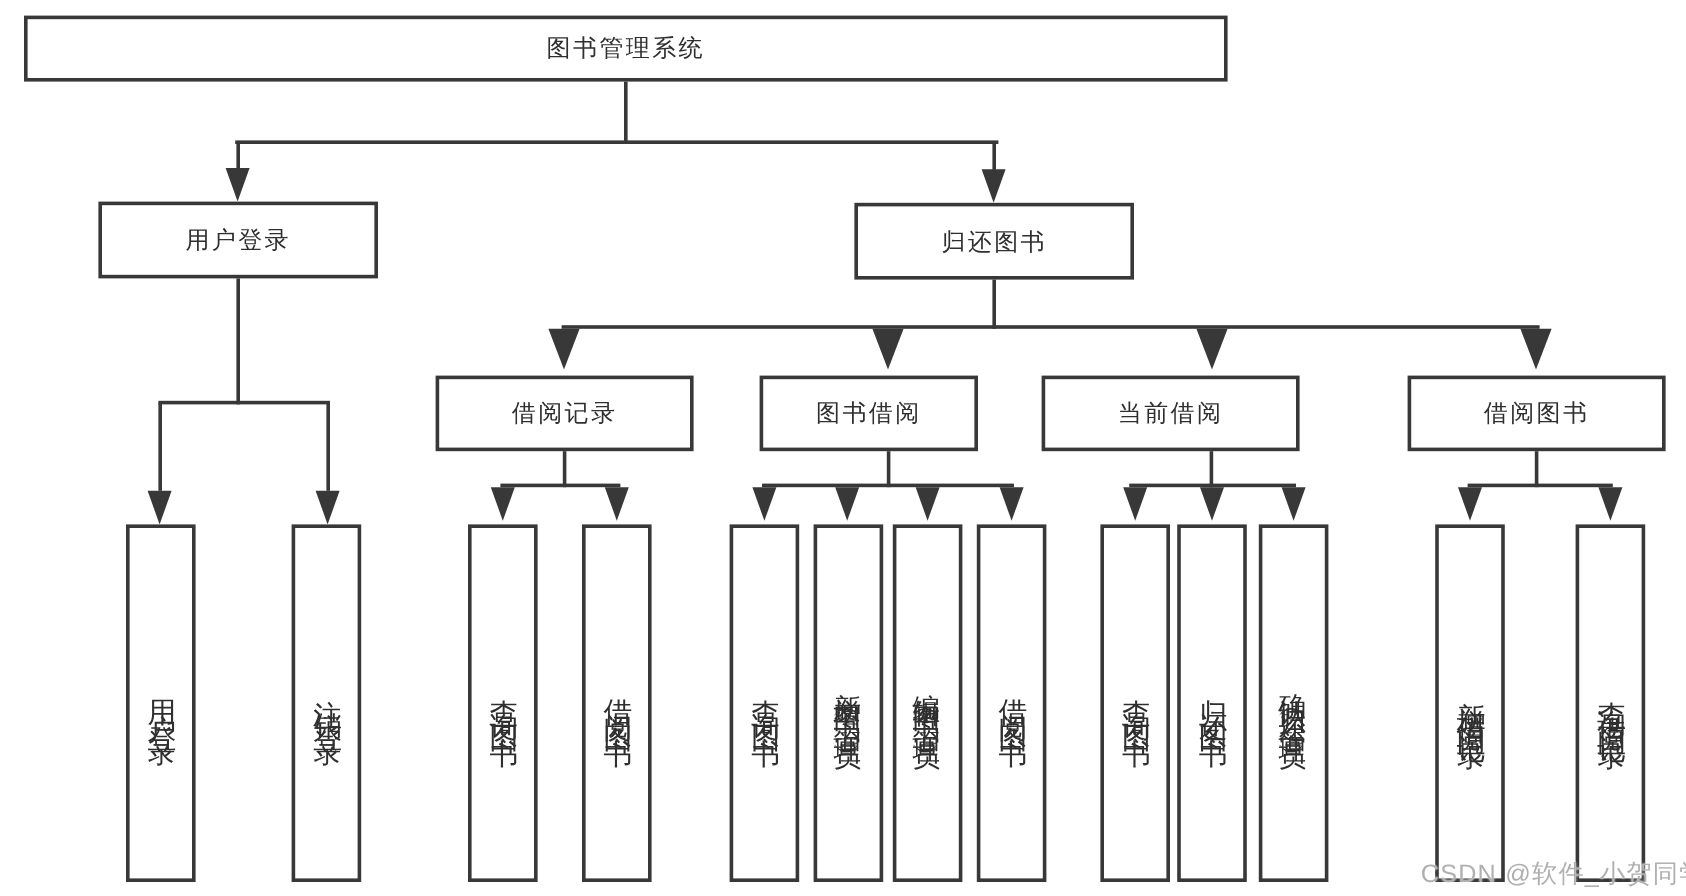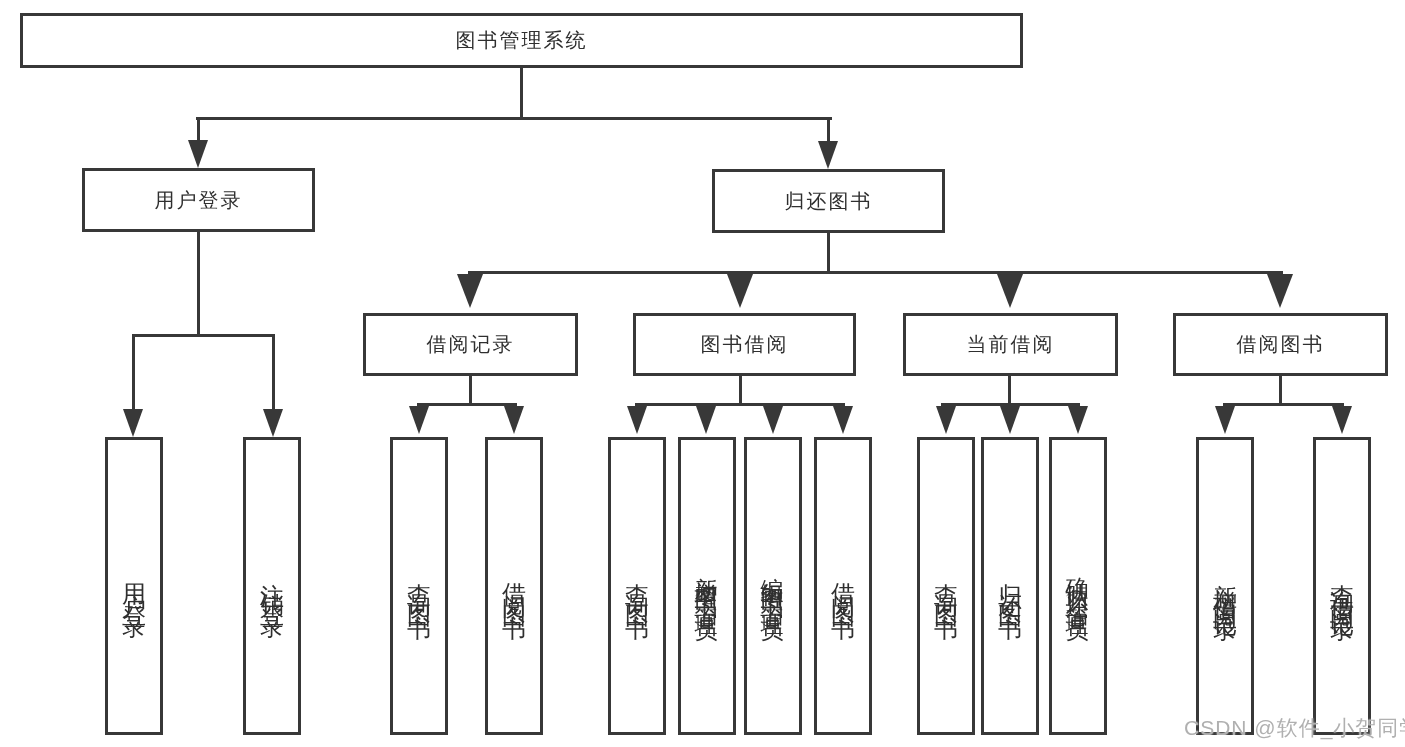--- a/index.html
+++ b/index.html
@@ -89,24 +89,24 @@
   <div class="line" style="left:827px; top:233px; width:3px; height:41px;"></div>
   <div class="line" style="left:468px; top:271px; width:815px; height:3px;"></div>
   <div class="arrow arrow-lg" style="left:457px; top:274px;"></div>
   <div class="arrow arrow-lg" style="left:727px; top:274px;"></div>
   <div class="arrow arrow-lg" style="left:997px; top:274px;"></div>
   <div class="arrow arrow-lg" style="left:1267px; top:274px;"></div>
 
   <div class="box" style="left:363px; top:313px; width:215px; height:63px;">
     <span class="hlabel">借阅记录</span>
   </div>
-  <div class="box" style="left:633px; top:313px; width:223px; height:63px;">
+  <div class="box" style="left:633px; top:313px; width:182px; height:63px;">
     <span class="hlabel">图书借阅</span>
   </div>
-  <div class="box" style="left:903px; top:313px; width:215px; height:63px;">
+  <div class="box" style="left:868px; top:313px; width:215px; height:63px;">
     <span class="hlabel">当前借阅</span>
   </div>
   <div class="box" style="left:1173px; top:313px; width:215px; height:63px;">
     <span class="hlabel">借阅图书</span>
   </div>
 
   <div class="line" style="left:469px; top:376px; width:3px; height:30px;"></div>
   <div class="line" style="left:417px; top:403px; width:100px; height:3px;"></div>
   <div class="arrow" style="left:409px; top:406px;"></div>
   <div class="arrow" style="left:504px; top:406px;"></div>

